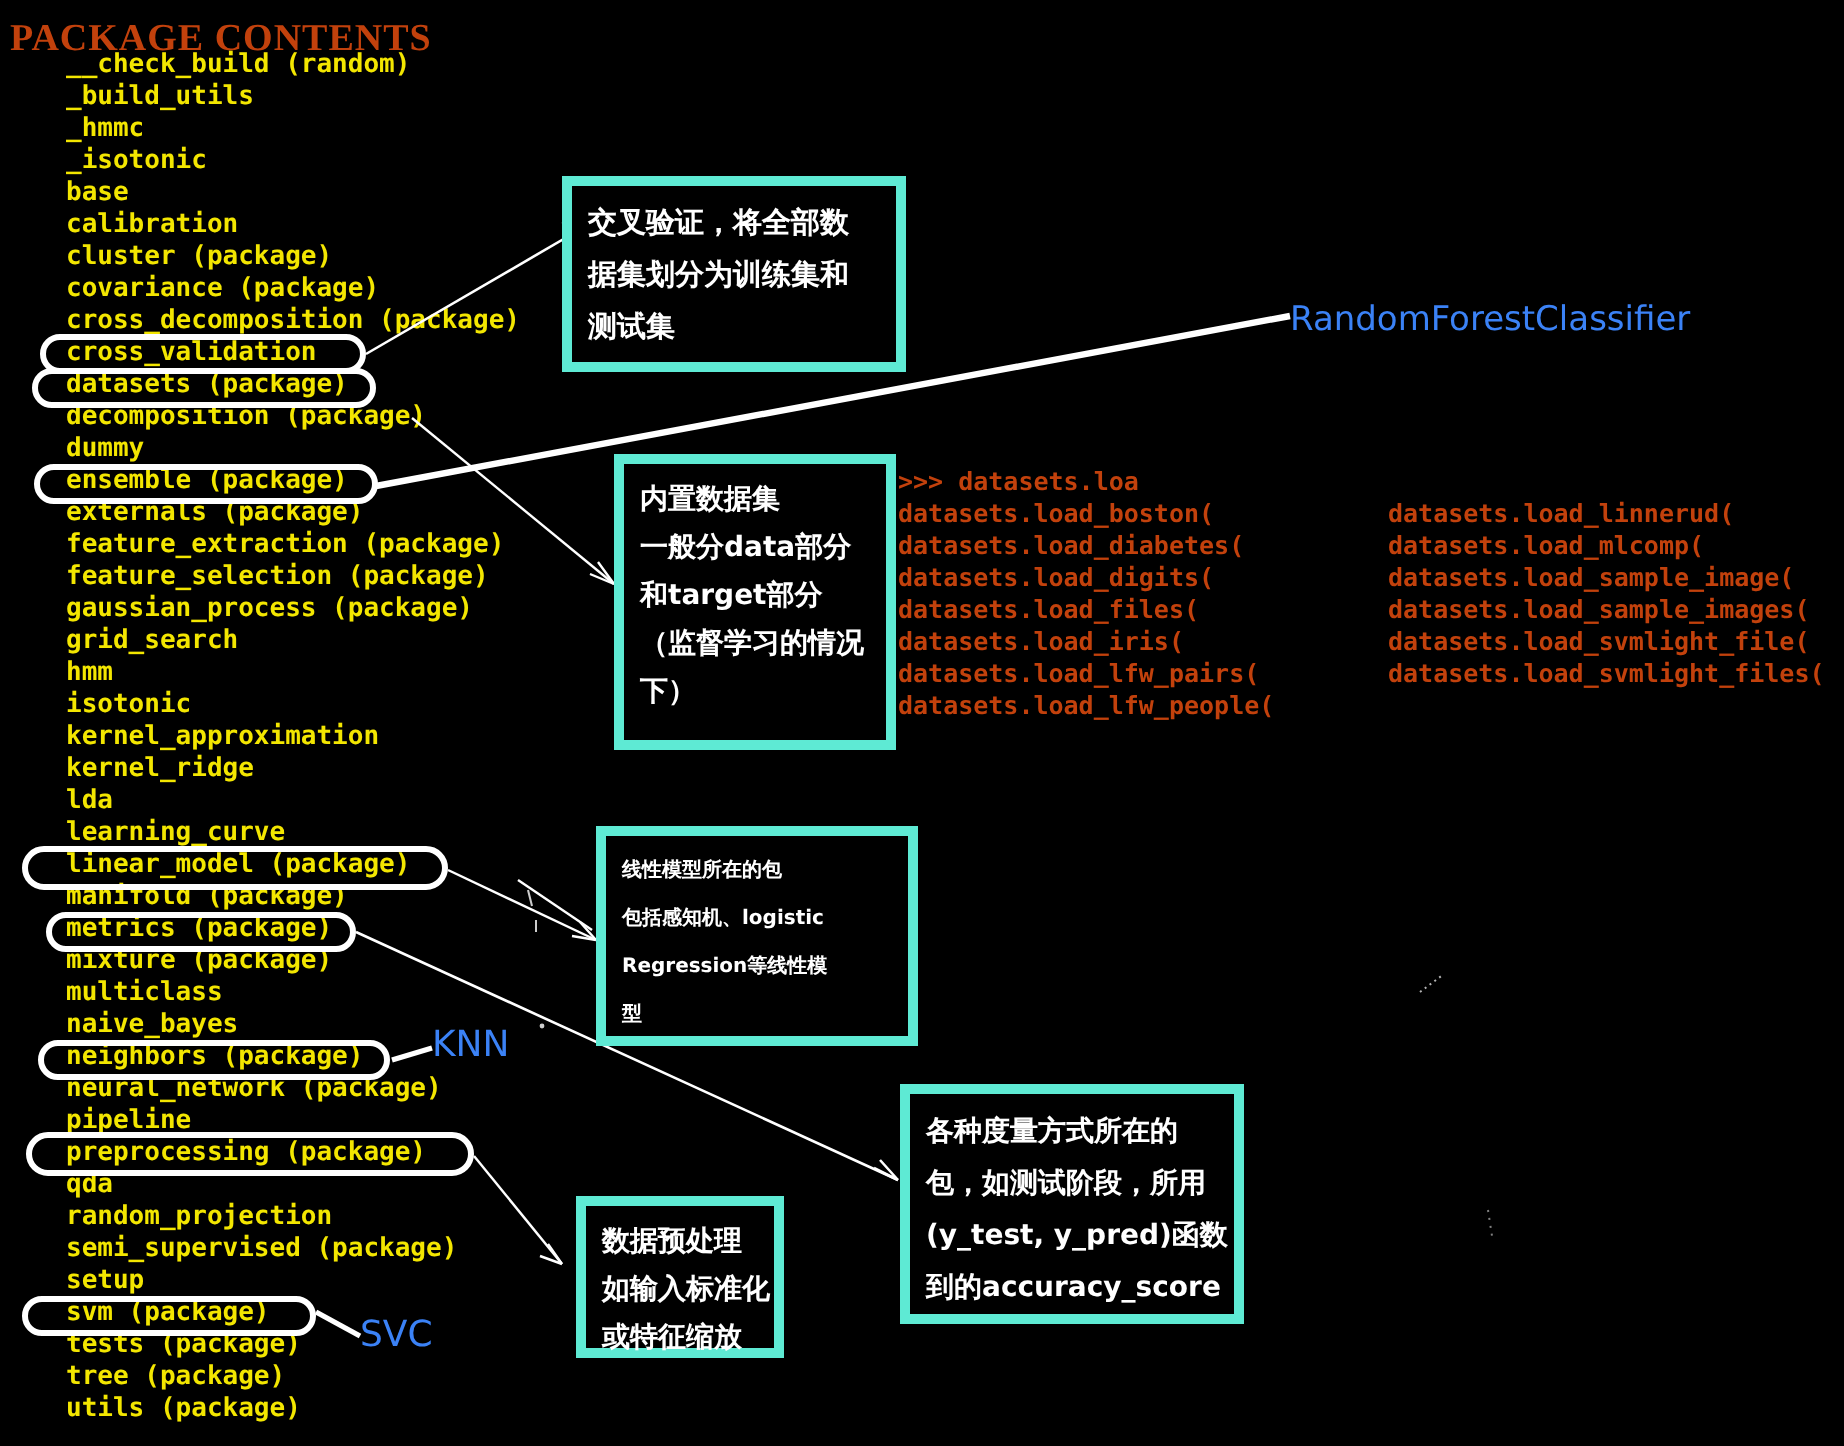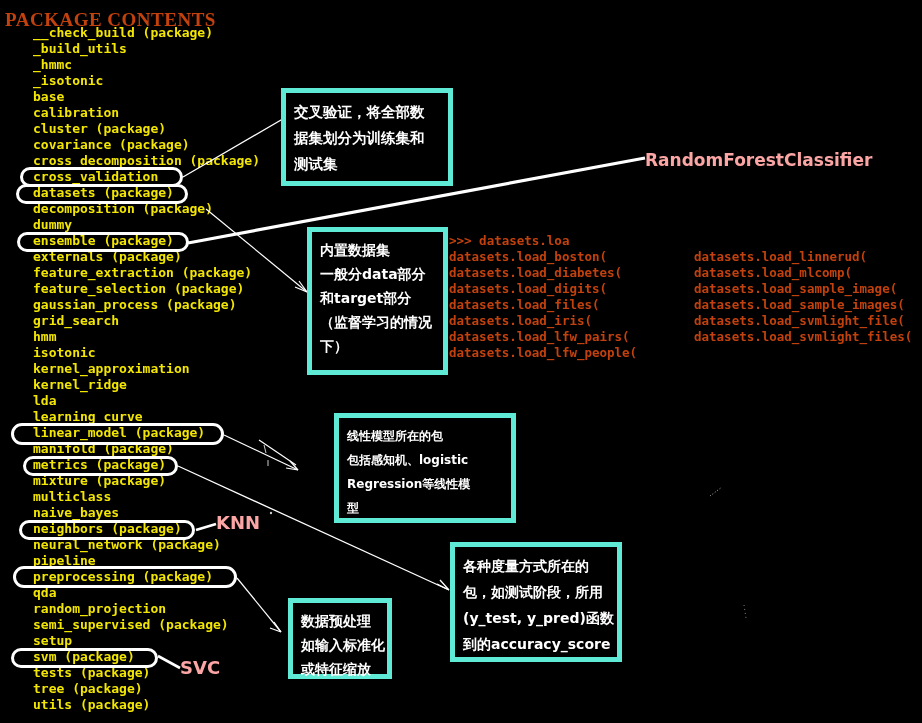--- a/index.html
+++ b/index.html
@@ -30,36 +30,36 @@
 
   
   .note{position:absolute;border:5px solid #5eead4;box-sizing:border-box;
         background:#000;color:#fff;
         font-family:"DejaVu Sans","Liberation Sans",sans-serif;
         font-weight:bold;font-size:14.5px;line-height:26px;
         padding:6px 5px 4px 8px;}
   .note div{white-space:nowrap;}
 
   
-  .wlabel{position:absolute;color:#fca5a5;font-weight:bold;
+  .wlabel{position:absolute;color:#3b82f6;font-weight:normal;
           font-family:"DejaVu Sans","Liberation Sans",sans-serif;}
 
   
   #lines{position:absolute;left:0;top:0;width:922px;height:723px;
          pointer-events:none;}
 </style>
 </head>
 <body>
 
 <div id="root">
 
   <div class="term">
     <div class="term-title">PACKAGE CONTENTS</div>
     <div class="pkg-list" id="pkg-list">
-        <div class="pkg">__check_build (package)</div>
+        <div class="pkg">__check_build (random)</div>
         <div class="pkg">_build_utils</div>
         <div class="pkg">_hmmc</div>
         <div class="pkg">_isotonic</div>
         <div class="pkg">base</div>
         <div class="pkg">calibration</div>
         <div class="pkg">cluster (package)</div>
         <div class="pkg">covariance (package)</div>
         <div class="pkg">cross_decomposition (package)</div>
         <div class="pkg">cross_validation</div>
         <div class="pkg">datasets (package)</div>
@@ -148,21 +148,21 @@
     </div>
 
   <div class="note" id="note-ds" style="left:307px;top:227px;width:141px;height:148px;line-height:24px;font-size:14px;">
       <div>内置数据集</div>
       <div>一般分data部分</div>
       <div>和target部分</div>
       <div>（监督学习的情况</div>
       <div>下）</div>
     </div>
 
-  <div class="note" id="note-lm" style="left:298px;top:413px;width:182px;height:110px;line-height:24px;font-size:12px;margin-left:36px;">
+  <div class="note" id="note-lm" style="left:298px;top:413px;width:161px;height:110px;line-height:24px;font-size:10px;">
       <div>线性模型所在的包</div>
       <div>包括感知机、logistic</div>
       <div>Regression等线性模</div>
       <div>型</div>
     </div>
 
   <div class="note" id="note-mx" style="left:450px;top:542px;width:172px;height:120px;line-height:26px;font-size:14px;">
       <div>各种度量方式所在的</div>
       <div>包，如测试阶段，所用</div>
       <div>(y_test, y_pred)函数</div>

